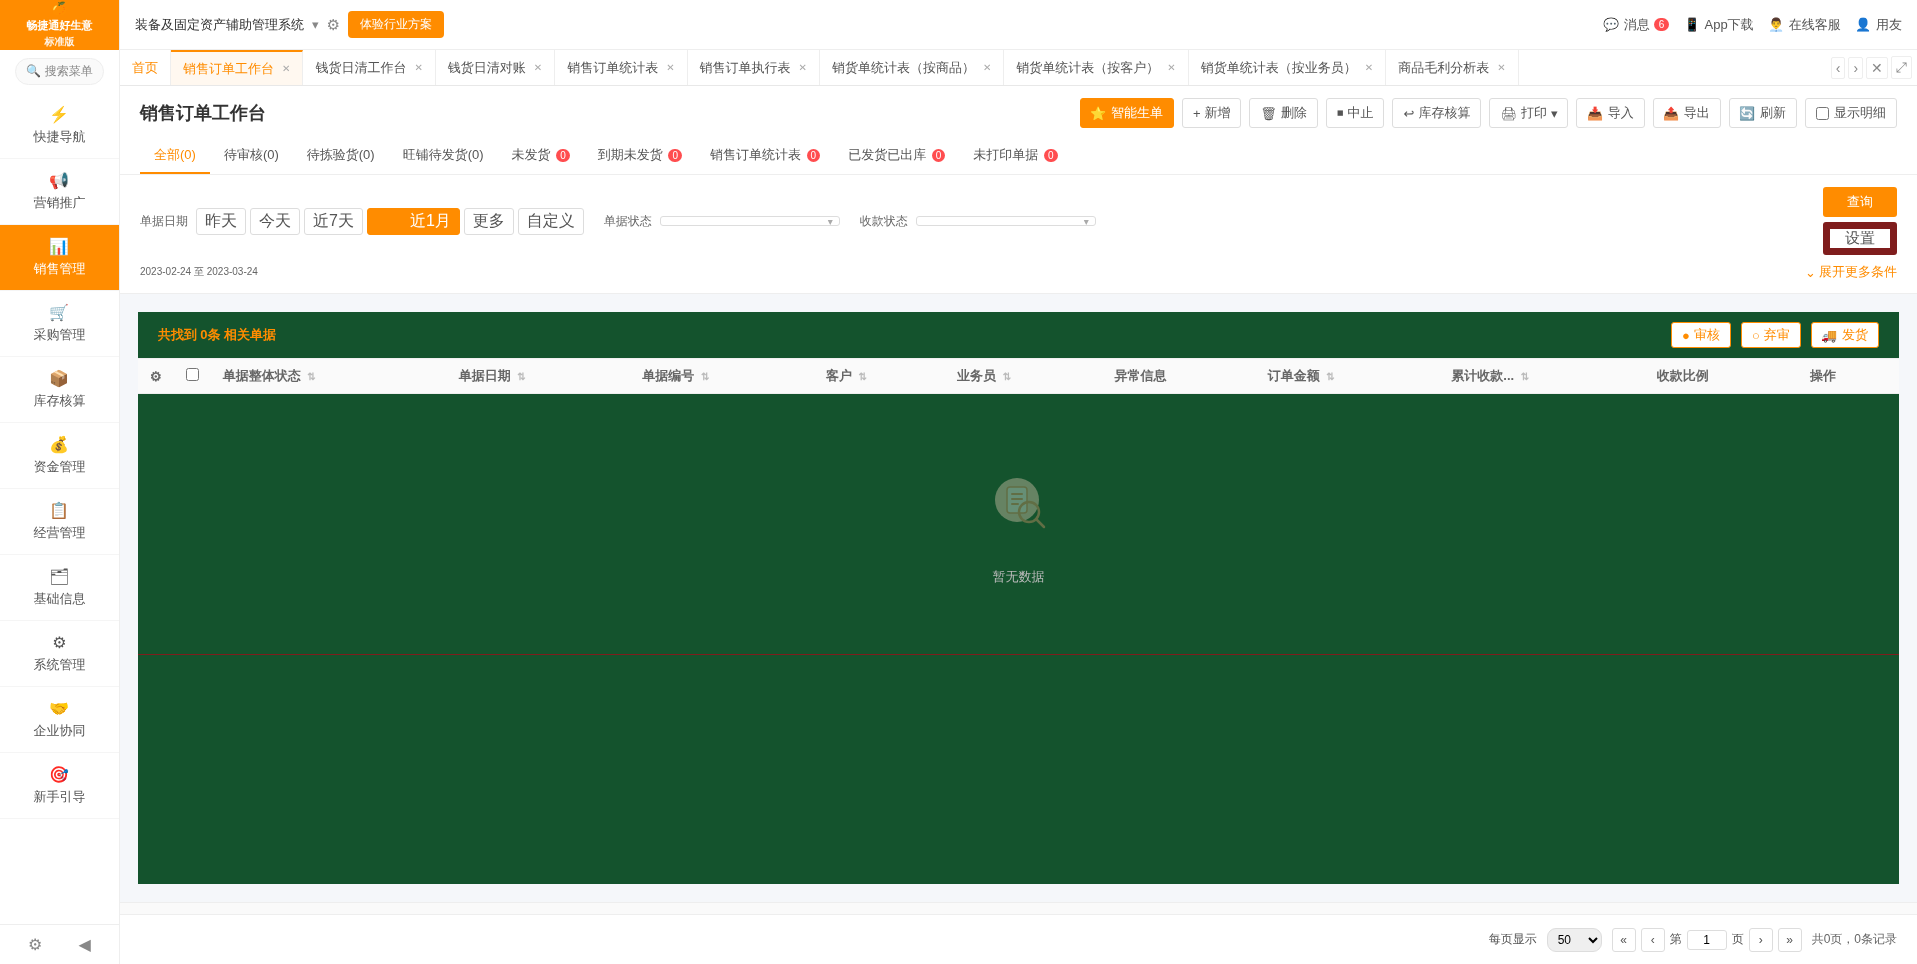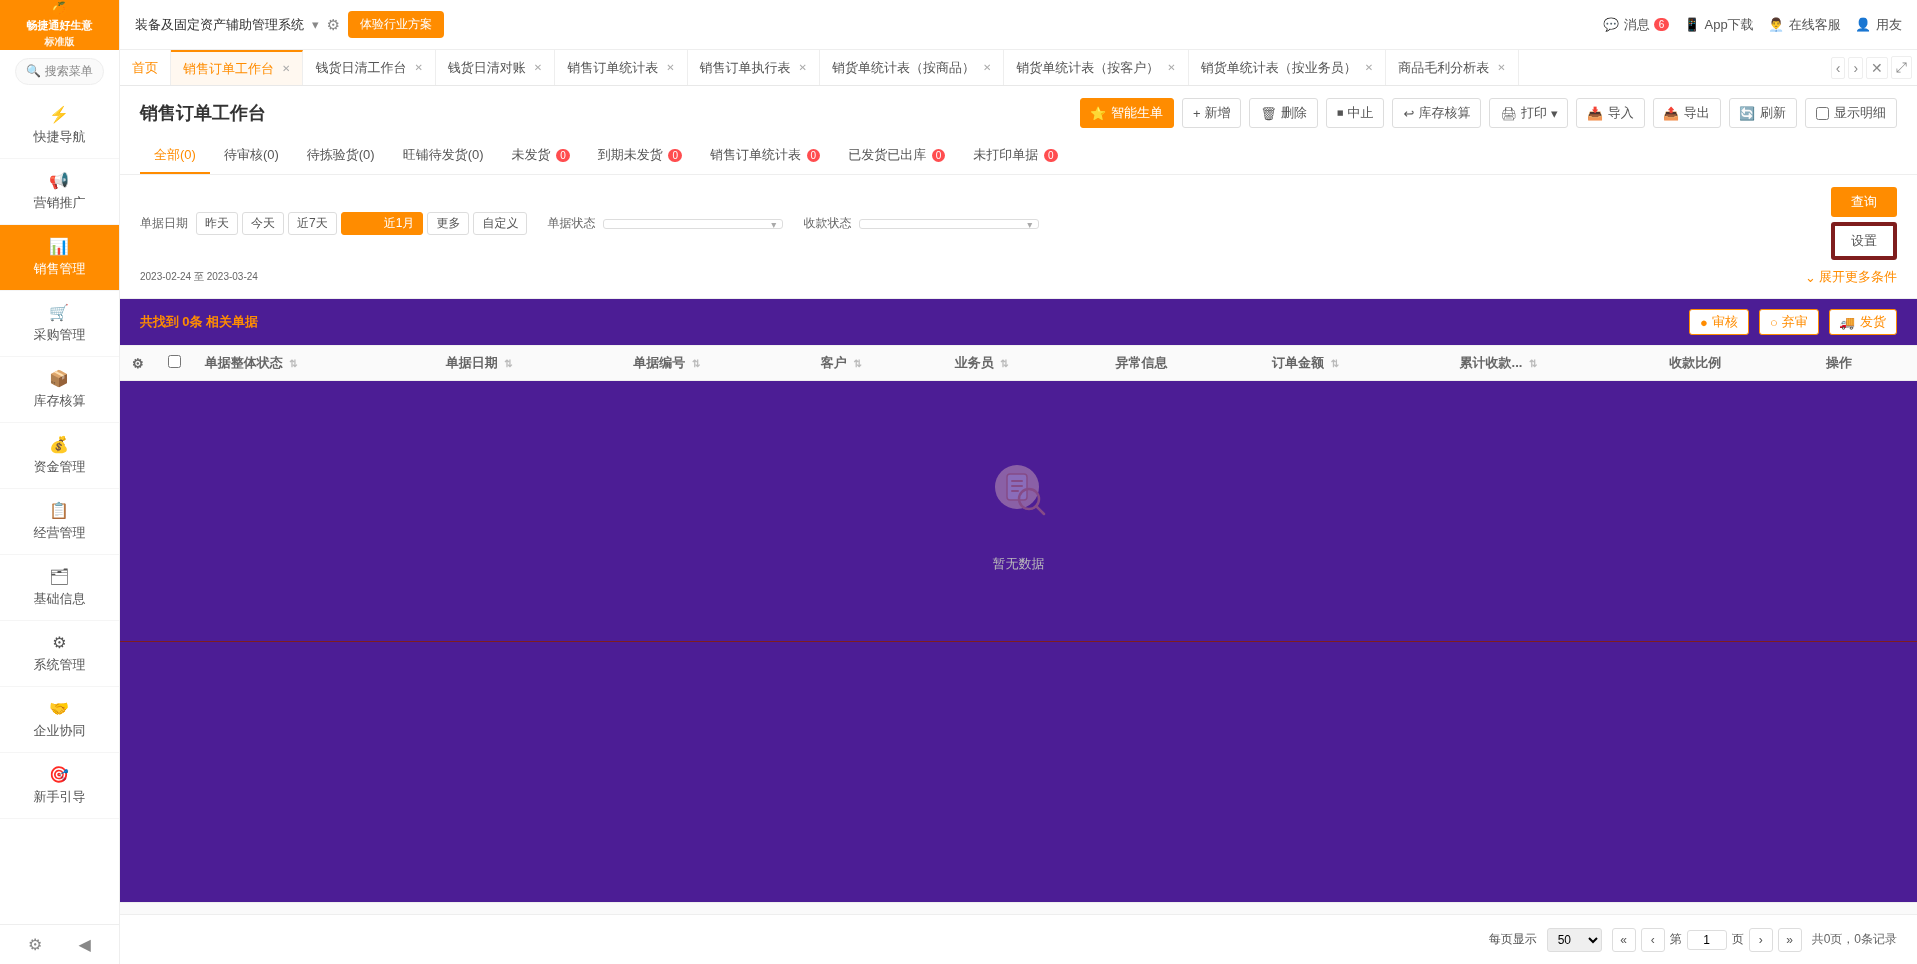--- a/index.html
+++ b/index.html
@@ -53,50 +53,50 @@
     .sub-tab { padding: 8px 14px; cursor: pointer; color: #555; font-size: 13px; border-bottom: 2px solid transparent; white-space: nowrap; text-align: center; }
     .sub-tab.active { color: #ff8c00; border-bottom: 2px solid #ff8c00; }
     .sub-tab .badge-red { background: #ff4d4f; color: white; border-radius: 10px; font-size: 10px; padding: 1px 4px; margin-left: 2px; }
 
     
     .filter-area { background: #fff; padding: 12px 20px; border-bottom: 1px solid #eee; flex-shrink: 0; }
     .filter-row { display: flex; align-items: center; gap: 20px; flex-wrap: wrap; }
     .filter-item { display: flex; align-items: center; gap: 8px; }
     .filter-label { color: #666; font-size: 12px; white-space: nowrap; }
     .filter-date-btns { display: flex; align-items: center; gap: 4px; }
-    .date-btn { padding: 2px 8px; border: 1px solid #ddd; border-radius: 3px; cursor: pointer; font-size: 12px; color: #555; background: #fff; }
+    .date-btn { padding: 2px 8px; border: 1px solid #ddd; border-radius: 3px; cursor: pointer; font-size: 16px; color: #555; background: #fff; }
     .date-btn.active { background: #ff8c00; color: white; border-color: #ff8c00; padding-left: 42px; }
     .date-range-text { color: #666; font-size: 10px; }
     .filter-select-box { border: 1px solid #ddd; border-radius: 3px; padding: 4px 30px 4px 8px; position: relative; cursor: pointer; min-width: 150px; font-size: 12px; color: #999; }
     .expand-btn { color: #ff8c00; cursor: pointer; font-size: 12px; display: flex; align-items: center; gap: 3px; }
     .query-btn { background: #ff8c00; color: white; border: none; padding: 6px 20px; border-radius: 3px; cursor: pointer; font-size: 13px; }
-    .set-btn { background: #fff; color: #555; border: 4px solid #7f1d1d; padding: 6px 15px; border-radius: 3px; cursor: pointer; font-size: 13px; }
-
-    
-    .table-area { flex: 1; overflow: auto; background: #4c1d95; margin: 0; }
+    .set-btn { background: #fff; color: #555; border: 7px solid #7f1d1d; padding: 0 15px; border-radius: 3px; cursor: pointer; font-size: 15px; }
+
+    
+    .table-area { flex: 1; overflow: auto; background: #14532d; margin: 18px; }
     .table-toolbar { padding: 10px 20px; display: flex; align-items: center; justify-content: space-between; border-bottom: 1px solid #f0f0f0; }
     .record-count { font-size: 12px; color: #666; }
     .record-count span { color: #ff8c00; font-weight: bold; }
     .table-right-btns { display: flex; align-items: center; gap: 10px; }
     .table-action-btn { padding: 3px 10px; border: 1px solid #ddd; border-radius: 3px; cursor: pointer; font-size: 12px; color: #555; background: #fff; display: flex; align-items: center; gap: 4px; }
     .table-action-btn.orange { color: #ff8c00; border-color: #ff8c00; }
 
     .data-table { width: 100%; border-collapse: collapse; font-size: 12px; }
     .data-table th { background: #fafafa; border-bottom: 1px solid #eee; padding: 8px 12px; text-align: left; color: #666; white-space: nowrap; position: sticky; top: 0; }
     .data-table th .sort { color: #bbb; font-size: 10px; margin-left: 3px; }
     .data-table td { padding: 8px 12px; border-bottom: 1px solid #7f1d1d; color: #333; }
     .col-check { width: 30px; }
     .col-setting { width: 30px; }
 
     
     .empty-state { display: flex; flex-direction: column; align-items: center; justify-content: center; padding: 60px 0; color: #bbb; font-size: 13px; gap: 10px; }
 
     
     .pagination { height: 50px; border-top: 1px solid #eee; display: flex; align-items: center; justify-content: flex-end; padding: 0 20px; gap: 10px; background: #fff; flex-shrink: 0; }
-    .page-size-select { border: 1px solid #ddd; border-radius: 3px; padding: 3px 6px; font-size: 12px; cursor: pointer; }
+    .page-size-select { border: 1px solid #ddd; border-radius: 9px; padding: 3px 6px; font-size: 12px; cursor: pointer; }
     .page-nav { display: flex; align-items: center; gap: 5px; font-size: 12px; color: #555; }
     .page-btn { width: 24px; height: 24px; border: 1px solid #ddd; border-radius: 3px; cursor: pointer; display: flex; align-items: center; justify-content: center; background: #fff; color: #555; font-size: 12px; }
     .page-input { width: 40px; border: 1px solid #ddd; border-radius: 3px; padding: 2px 4px; text-align: center; font-size: 12px; }
     .page-info { font-size: 12px; color: #666; }
 
     
     .scroll-bar-area { height: 12px; border-top: 1px solid #eee; background: #fafafa; flex-shrink: 0; overflow-x: auto; }
     .scroll-inner { height: 1px; width: 2000px; }
 
     .filter-second-row { display: flex; align-items: center; gap: 20px; margin-top: 8px; }

